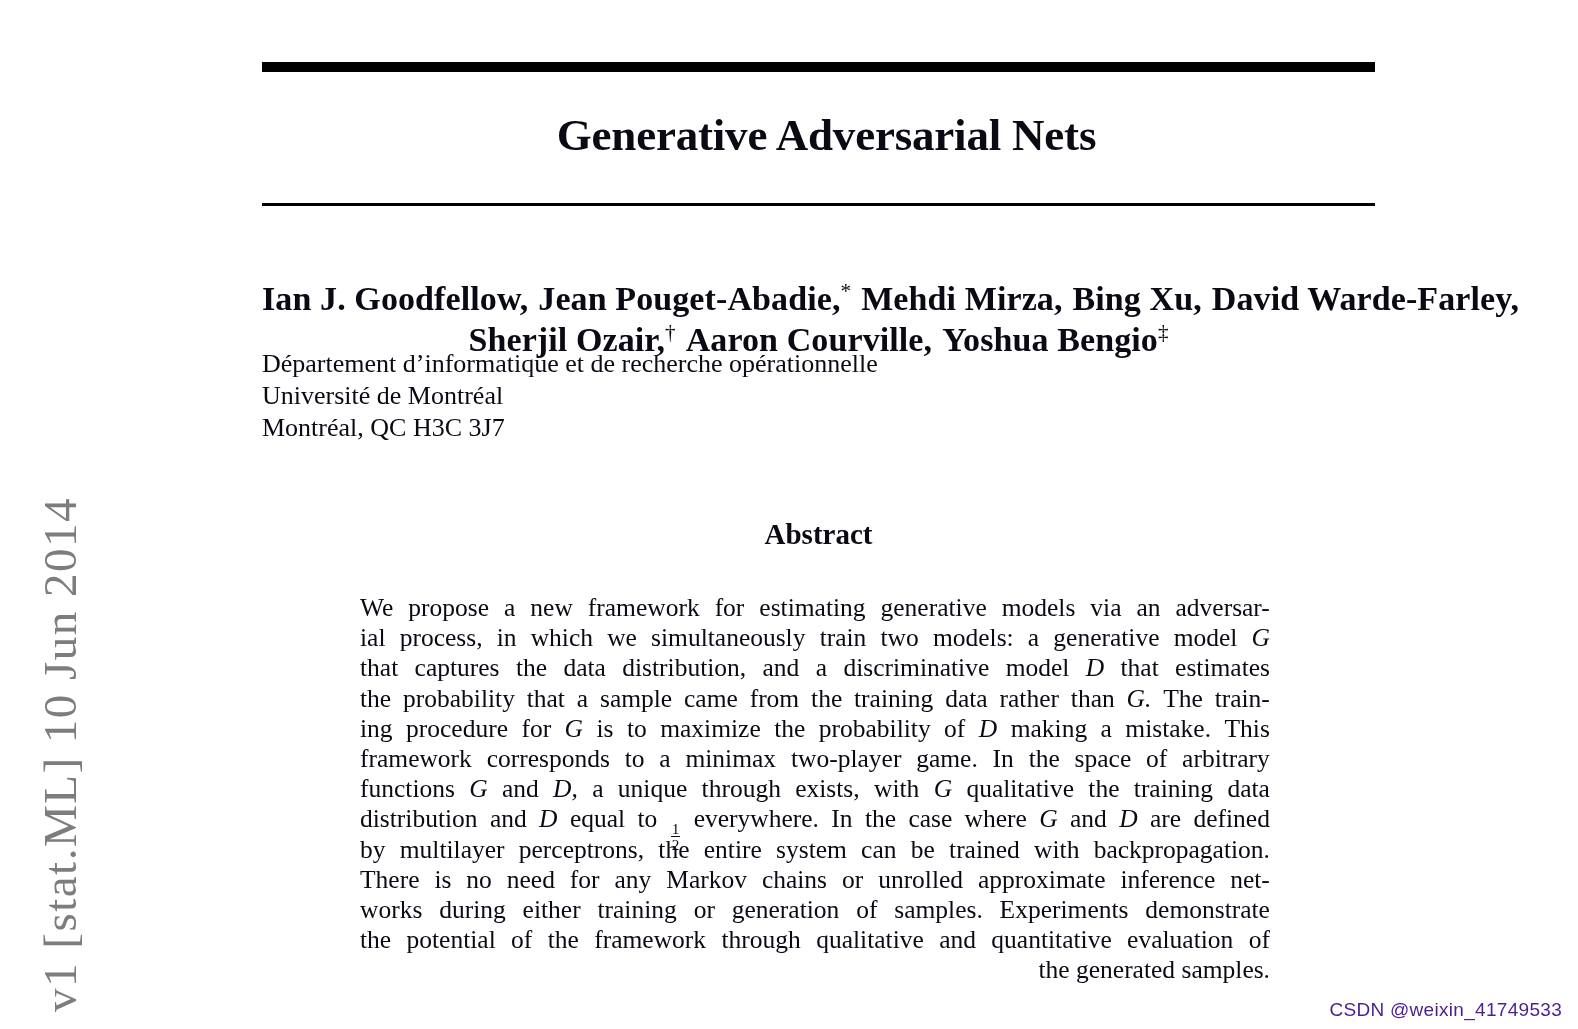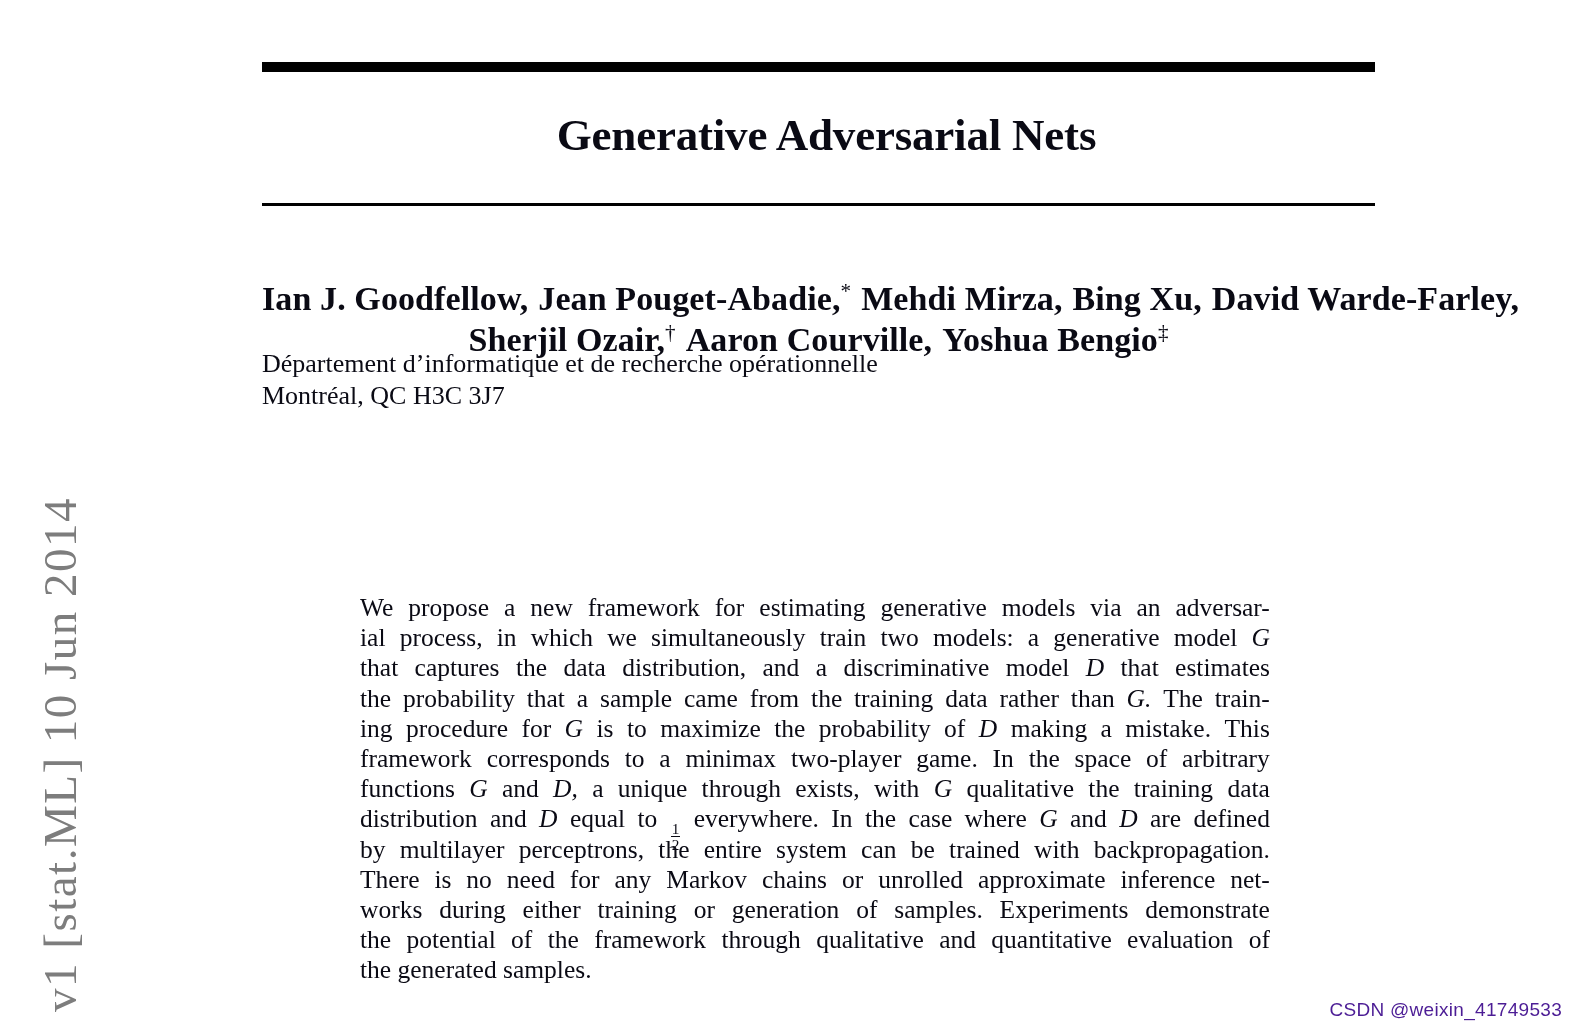--- a/index.html
+++ b/index.html
@@ -118,20 +118,21 @@
     text-align: center;
     font-size: 29px;
     font-weight: bold;
   }
 
   #abstract-body {
     position: absolute;
     left: 98px;
     top: 593px;
     width: 910px;
+    text-align: right;
   }
   .abs-line {
     font-size: 25.5px;
     line-height: 30.2px;
     height: 30.2px;
     white-space: nowrap;
     display: flex;
     justify-content: space-between;
     align-items: baseline;
     letter-spacing: 0;
@@ -187,23 +188,25 @@
 
   <div id="rule-thin"></div>
 
   <div id="author-block">
     <div class="author-line"><span>Ian J. Goodfellow,</span><span class="gap">&nbsp;</span><span>Jean Pouget-Abadie,</span><sup class="marker">*</sup><span class="gap">&nbsp;</span><span>Mehdi Mirza,</span><span class="gap">&nbsp;</span><span>Bing Xu,</span><span class="gap">&nbsp;</span><span>David Warde-Farley,</span></div>
     <div class="author-line"><span>Sherjil Ozair,</span><sup class="marker">†</sup><span class="gap">&nbsp;</span><span>Aaron Courville,</span><span class="gap">&nbsp;</span><span>Yoshua Bengio</span><sup class="marker">‡</sup></div>
   </div>
 
   <div id="affiliation-block">
     <div class="affiliation-line">Département d’informatique et de recherche opérationnelle</div>
+    <div class="affiliation-line">Université de Montréal</div>
     <div class="affiliation-line">Montréal, QC H3C 3J7</div>
   </div>
 
+  <div id="abstract-heading">Abstract</div>
 
   <div id="abstract-body">
       <div class="abs-line">
         <span class="w">We</span>
         <span class="w">propose</span>
         <span class="w">a</span>
         <span class="w">new</span>
         <span class="w">framework</span>
         <span class="w">for</span>
         <span class="w">estimating</span>

